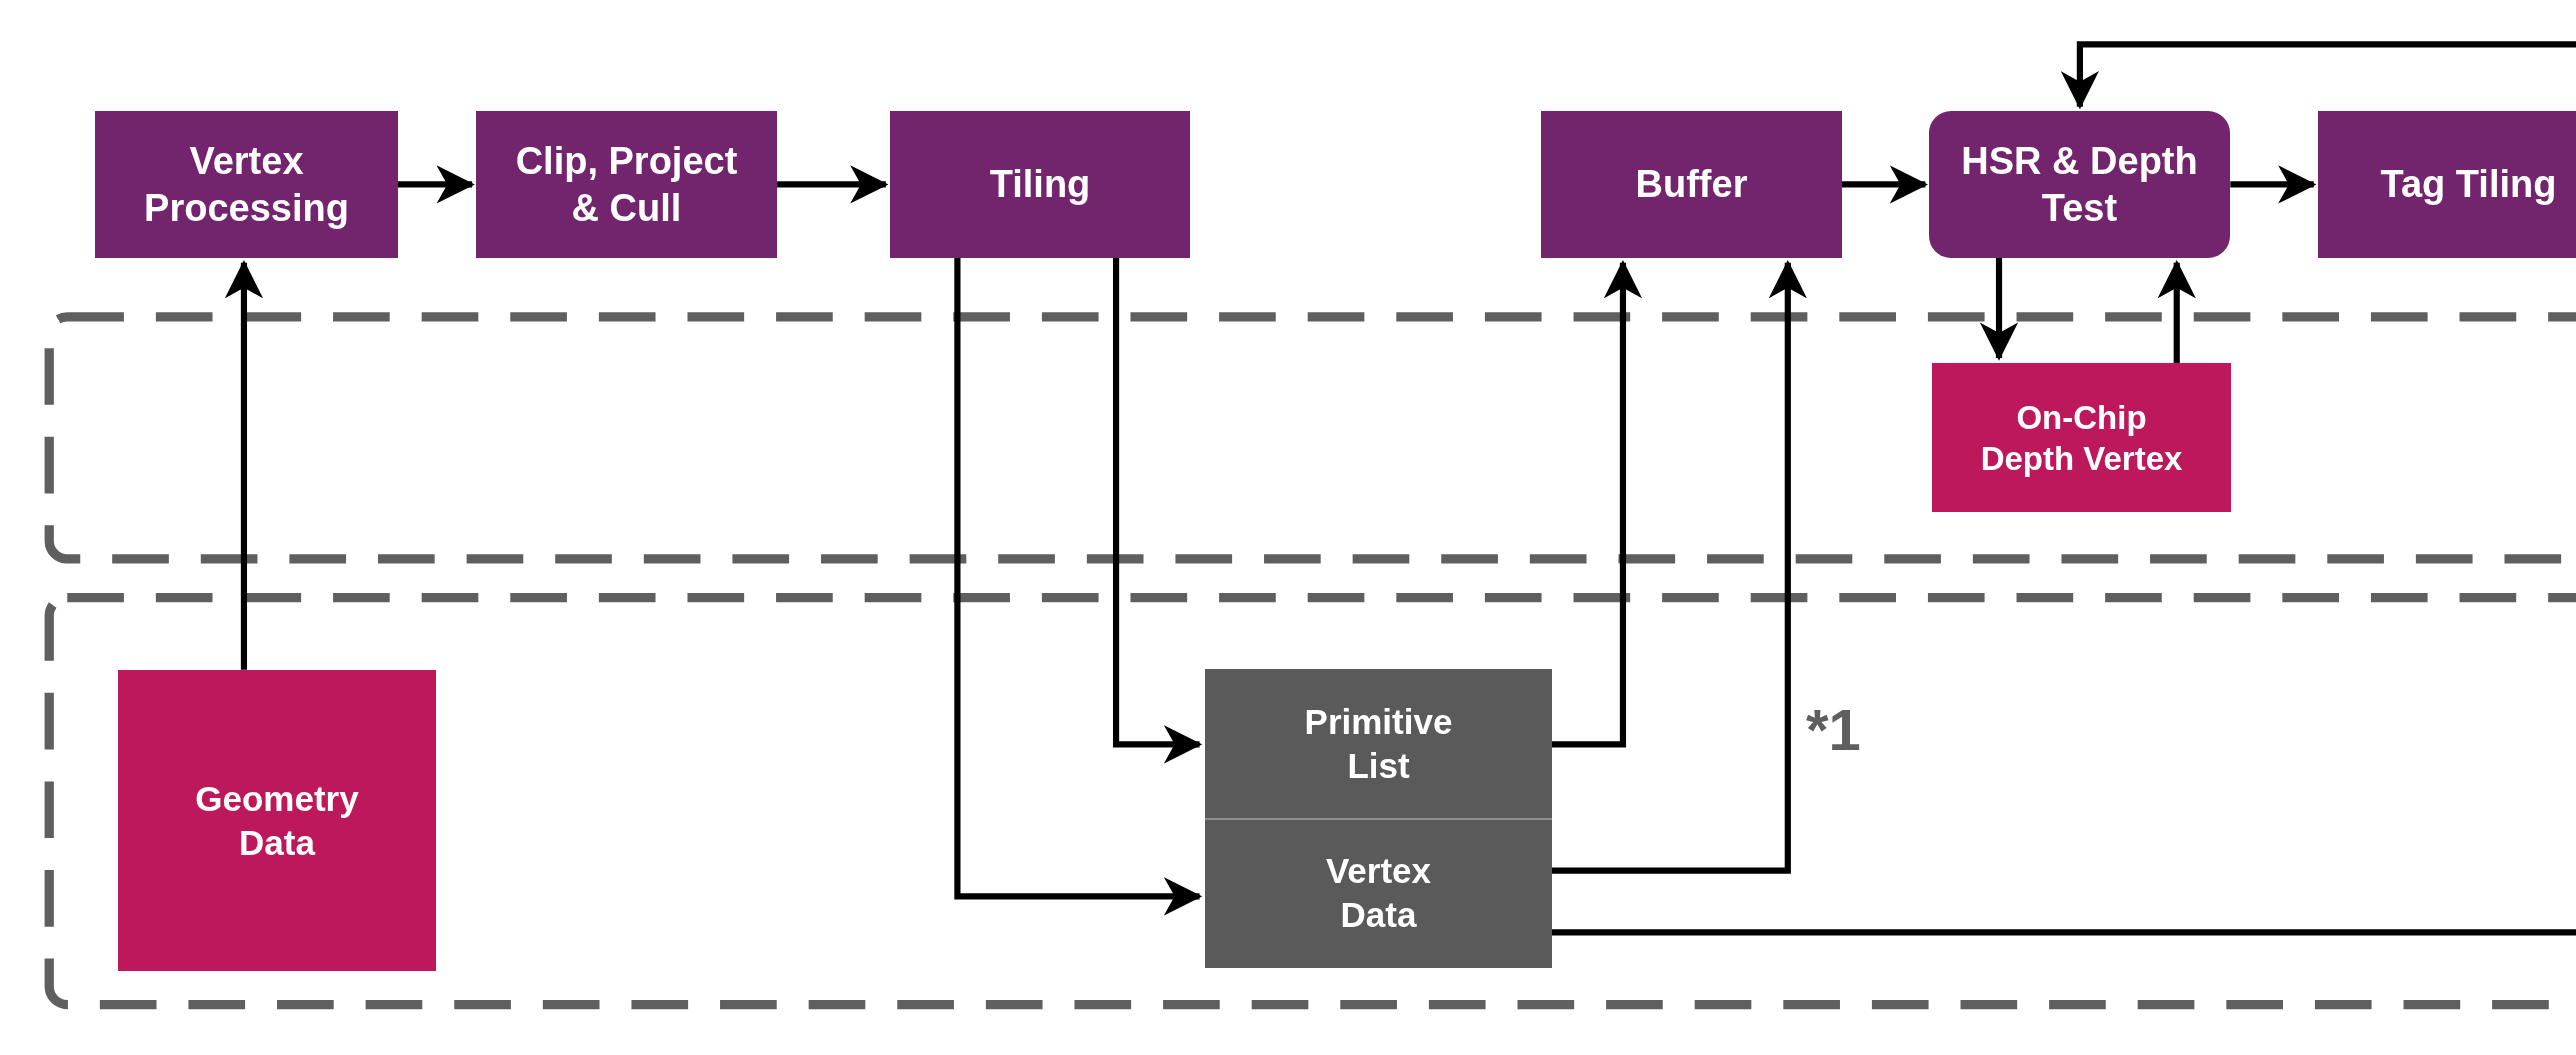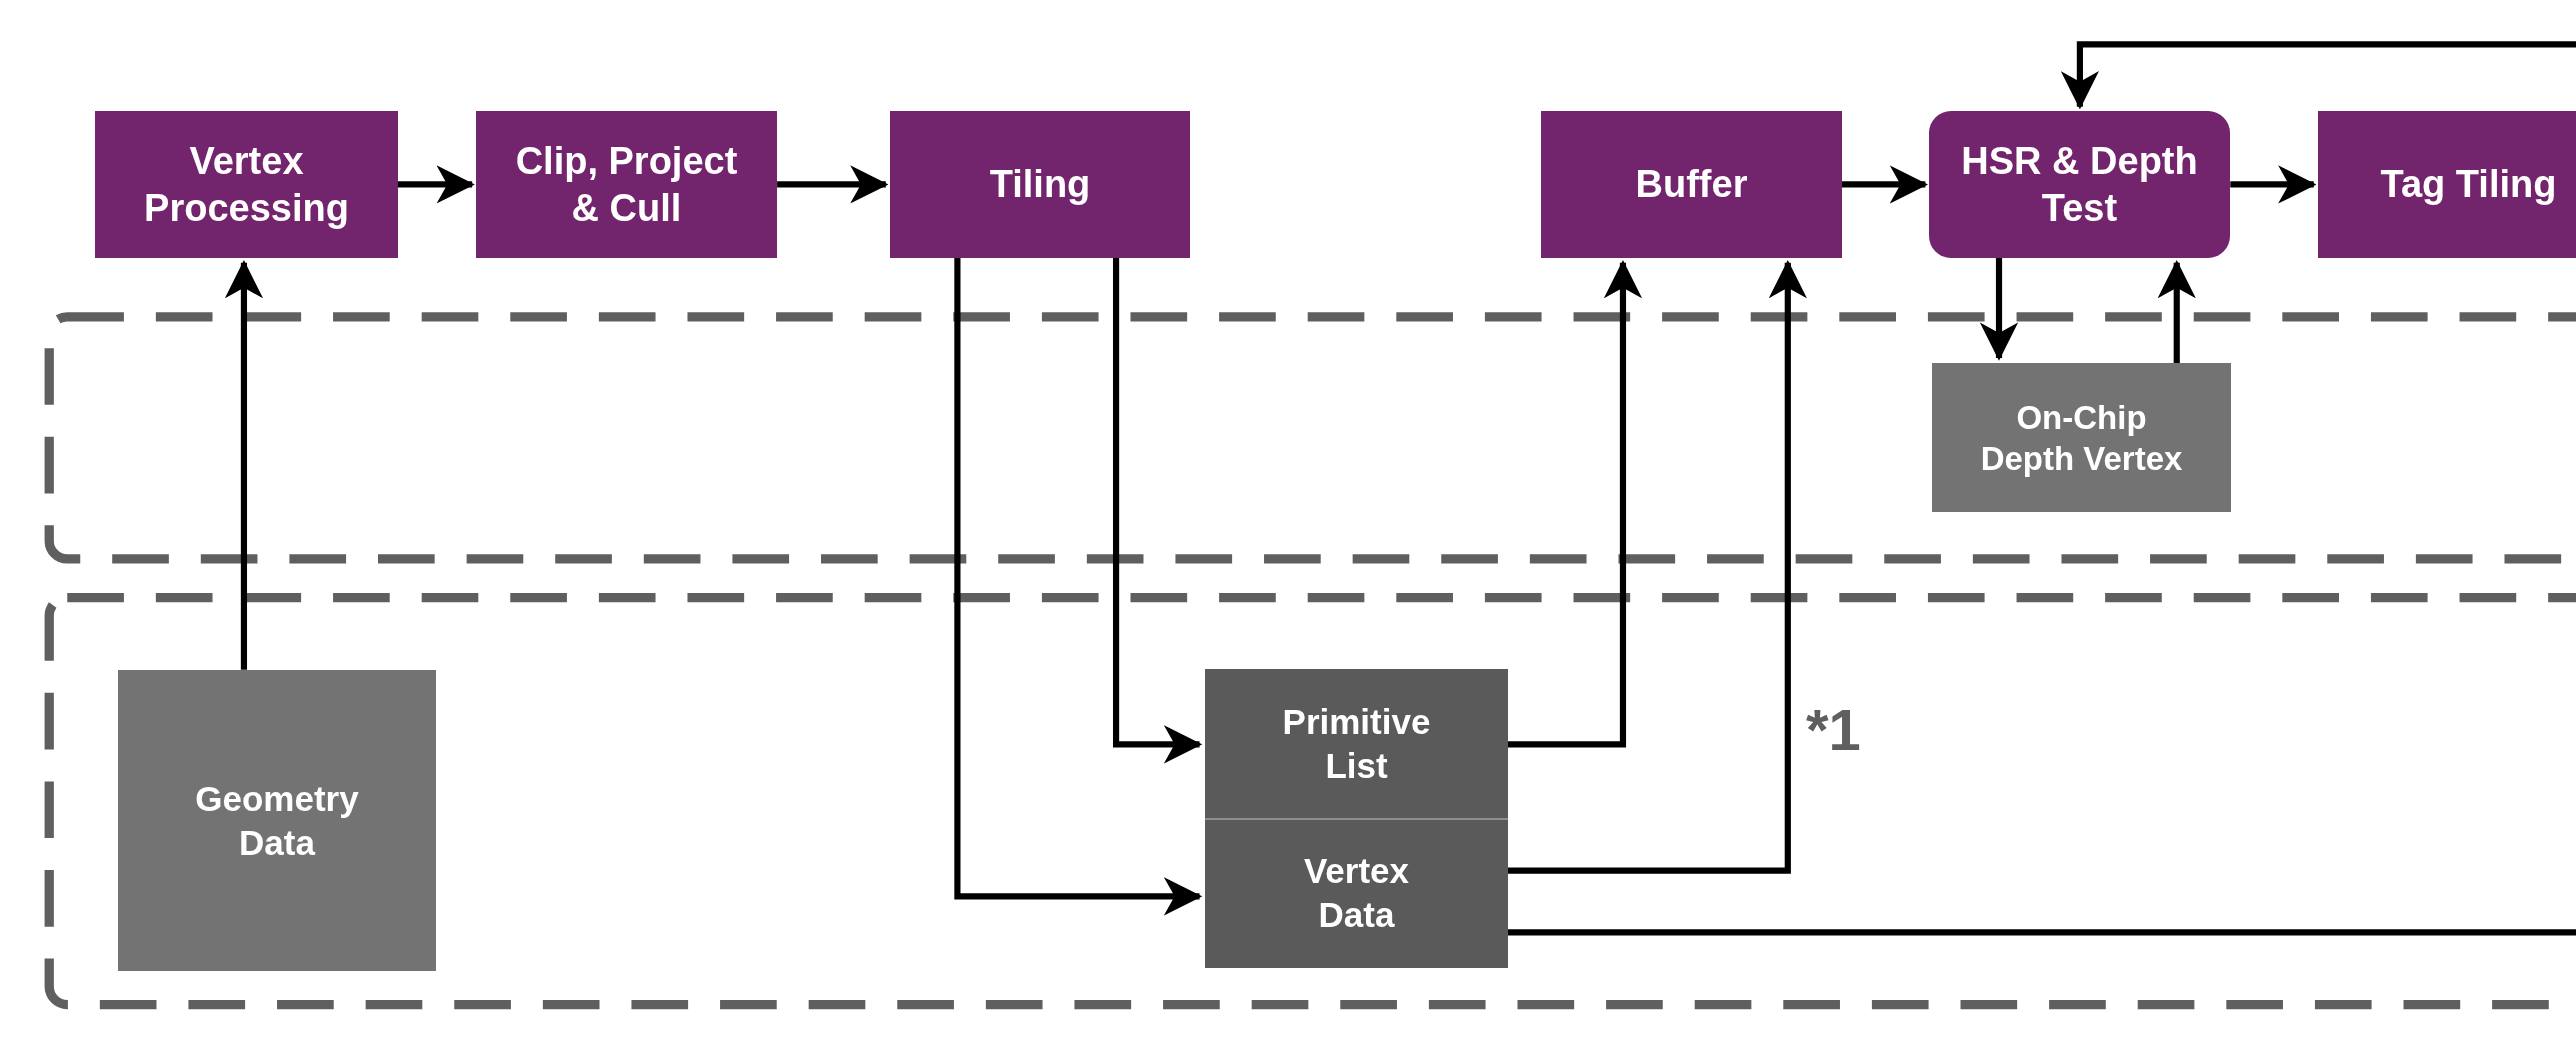--- a/index.html
+++ b/index.html
@@ -2,23 +2,23 @@
 <html style="font-size:8.2px"><head>
 <meta charset="utf-8">
 <style>
   html,body{margin:0;padding:0;background:#ffffff;}
   #stage{position:relative;width:3929px;height:1055px;background:#ffffff;overflow:hidden;
          font-family:"Liberation Sans", sans-serif;}
   #wires{position:absolute;left:0;top:0;width:3929px;height:1055px;}
   .node{position:absolute;display:flex;flex-direction:column;align-items:center;justify-content:center;
         text-align:center;color:#ffffff;font-weight:bold;}
   .stage-node{background:#72246C;font-size:38px;line-height:47px;}
-  .mem-node{background:#737373;font-size:35px;line-height:44px;}
+  .mem-node{background:#be185d;font-size:35px;line-height:44px;}
   .node span{display:block;}
-  .combo{position:absolute;background:#5A5A5A;}
+  .combo{position:absolute;background:#5A5A5A;padding-left:44px;}
   .combo .half{position:absolute;left:0;width:100%;height:50%;display:flex;flex-direction:column;
         align-items:center;justify-content:center;text-align:center;color:#fff;font-weight:bold;
         font-size:35px;line-height:44px;}
   .combo .divider{position:absolute;left:0;top:calc(50% - 1px);width:100%;height:2.1px;background:#8F8F8F;}
   .note{position:absolute;color:#5F5F5F;font-weight:bold;font-size:58px;}
 </style>
 </head>
 <body>
 
 <div id="stage">

